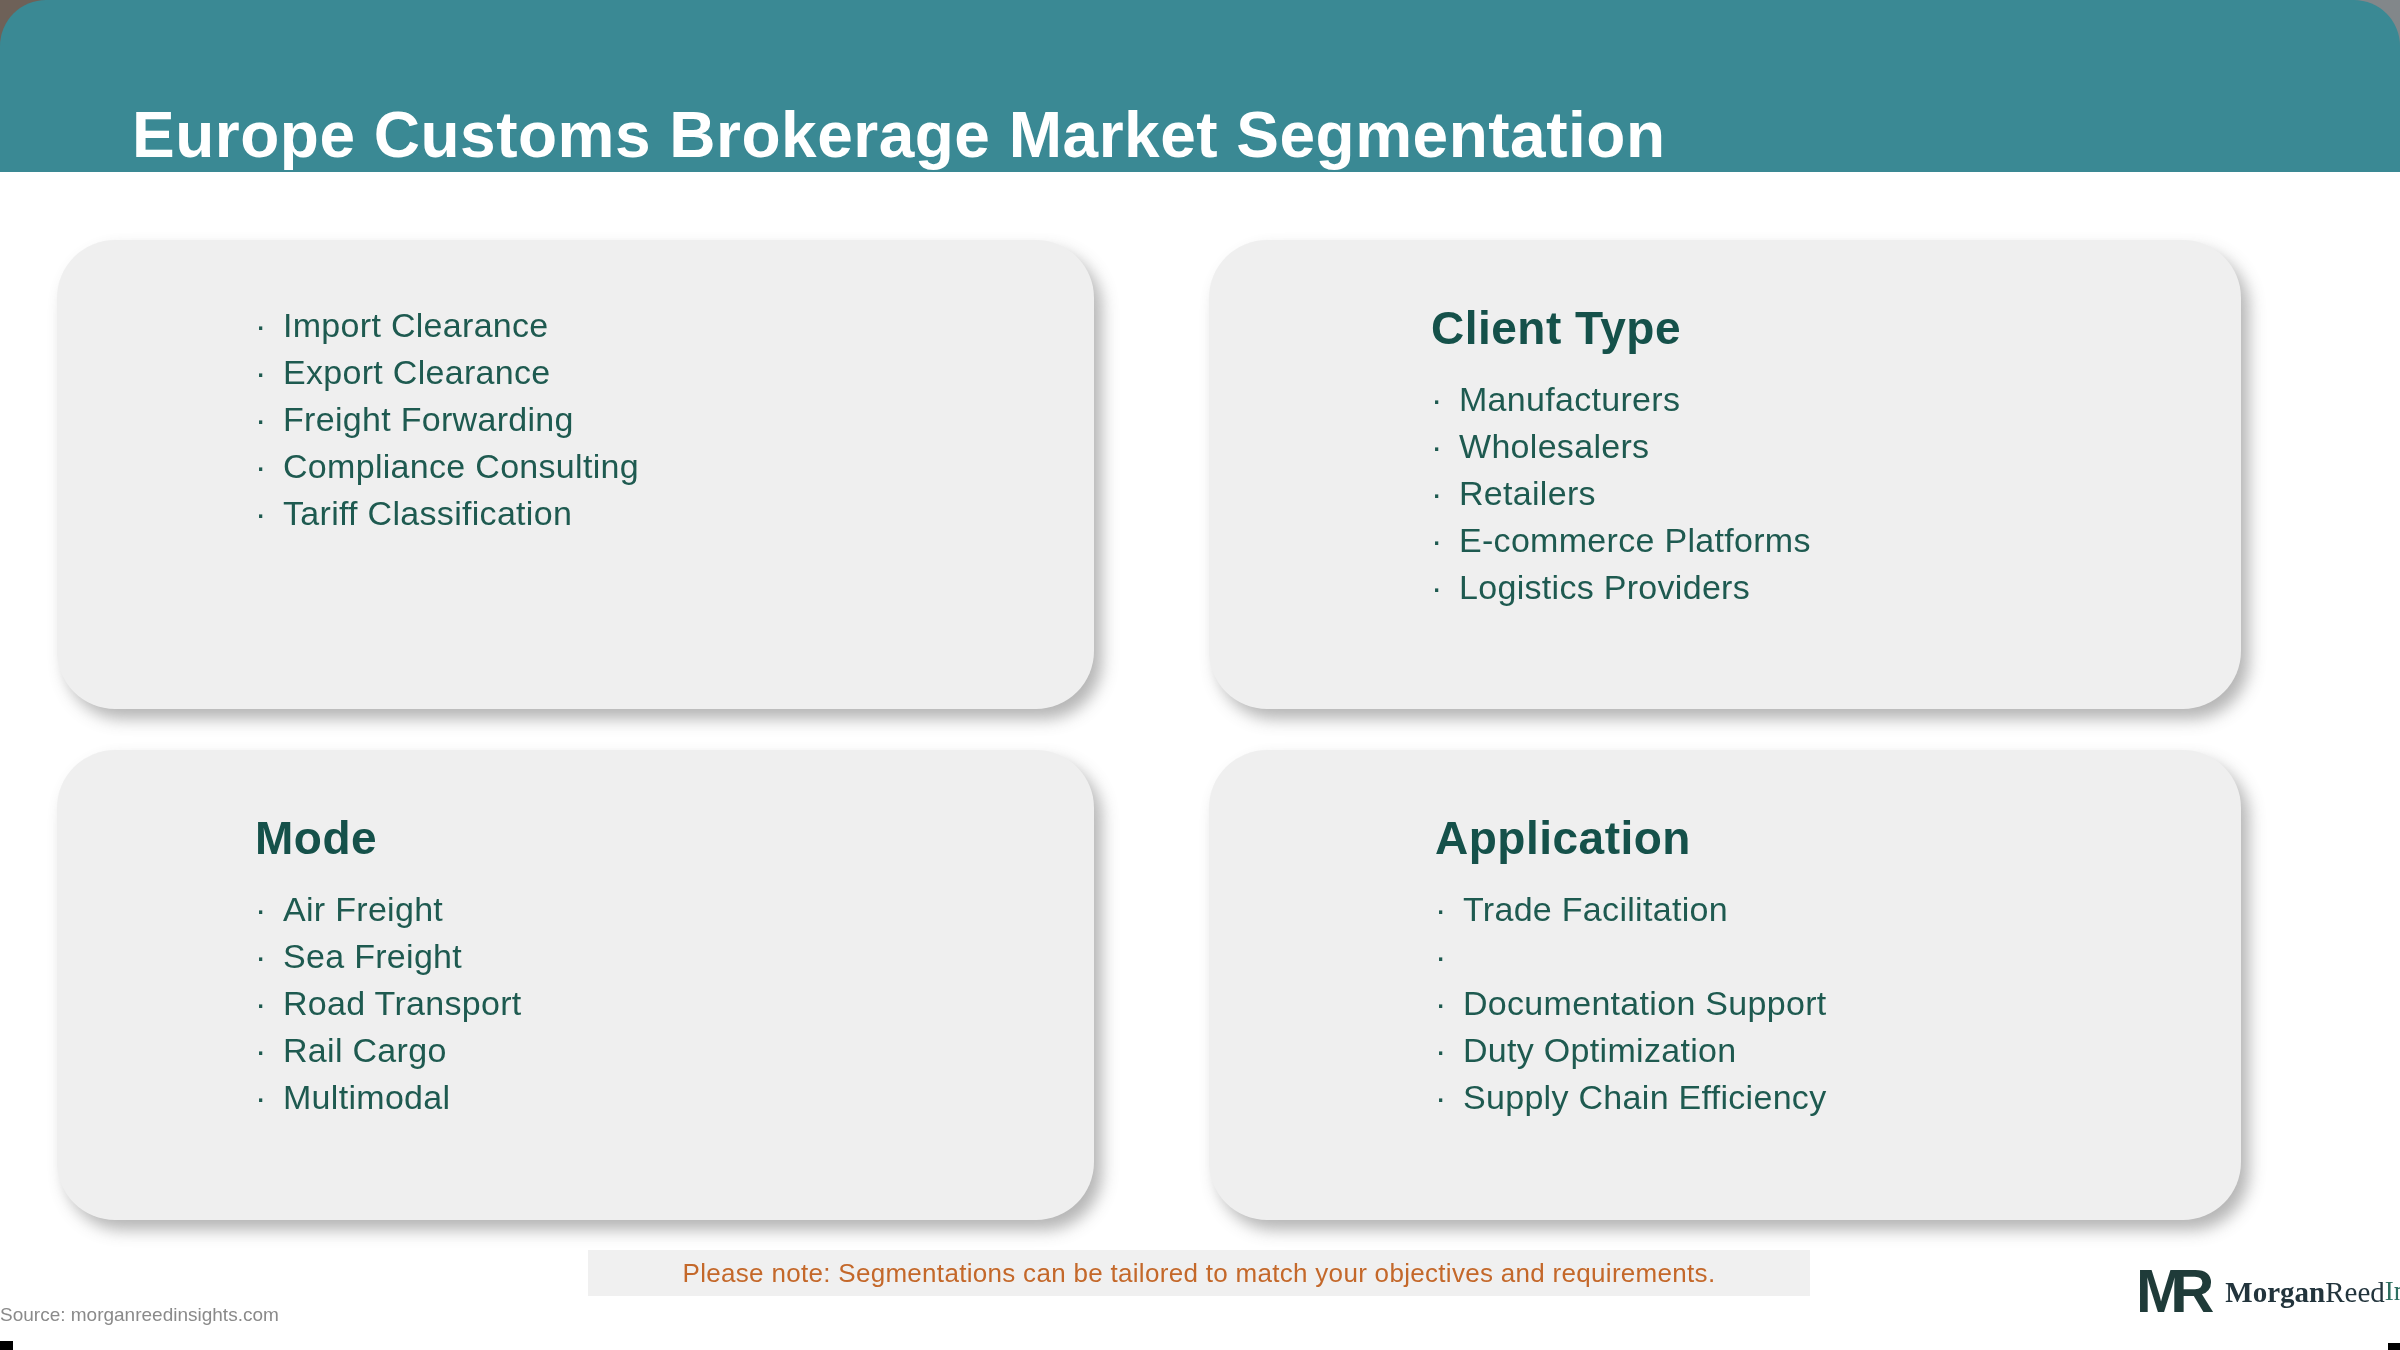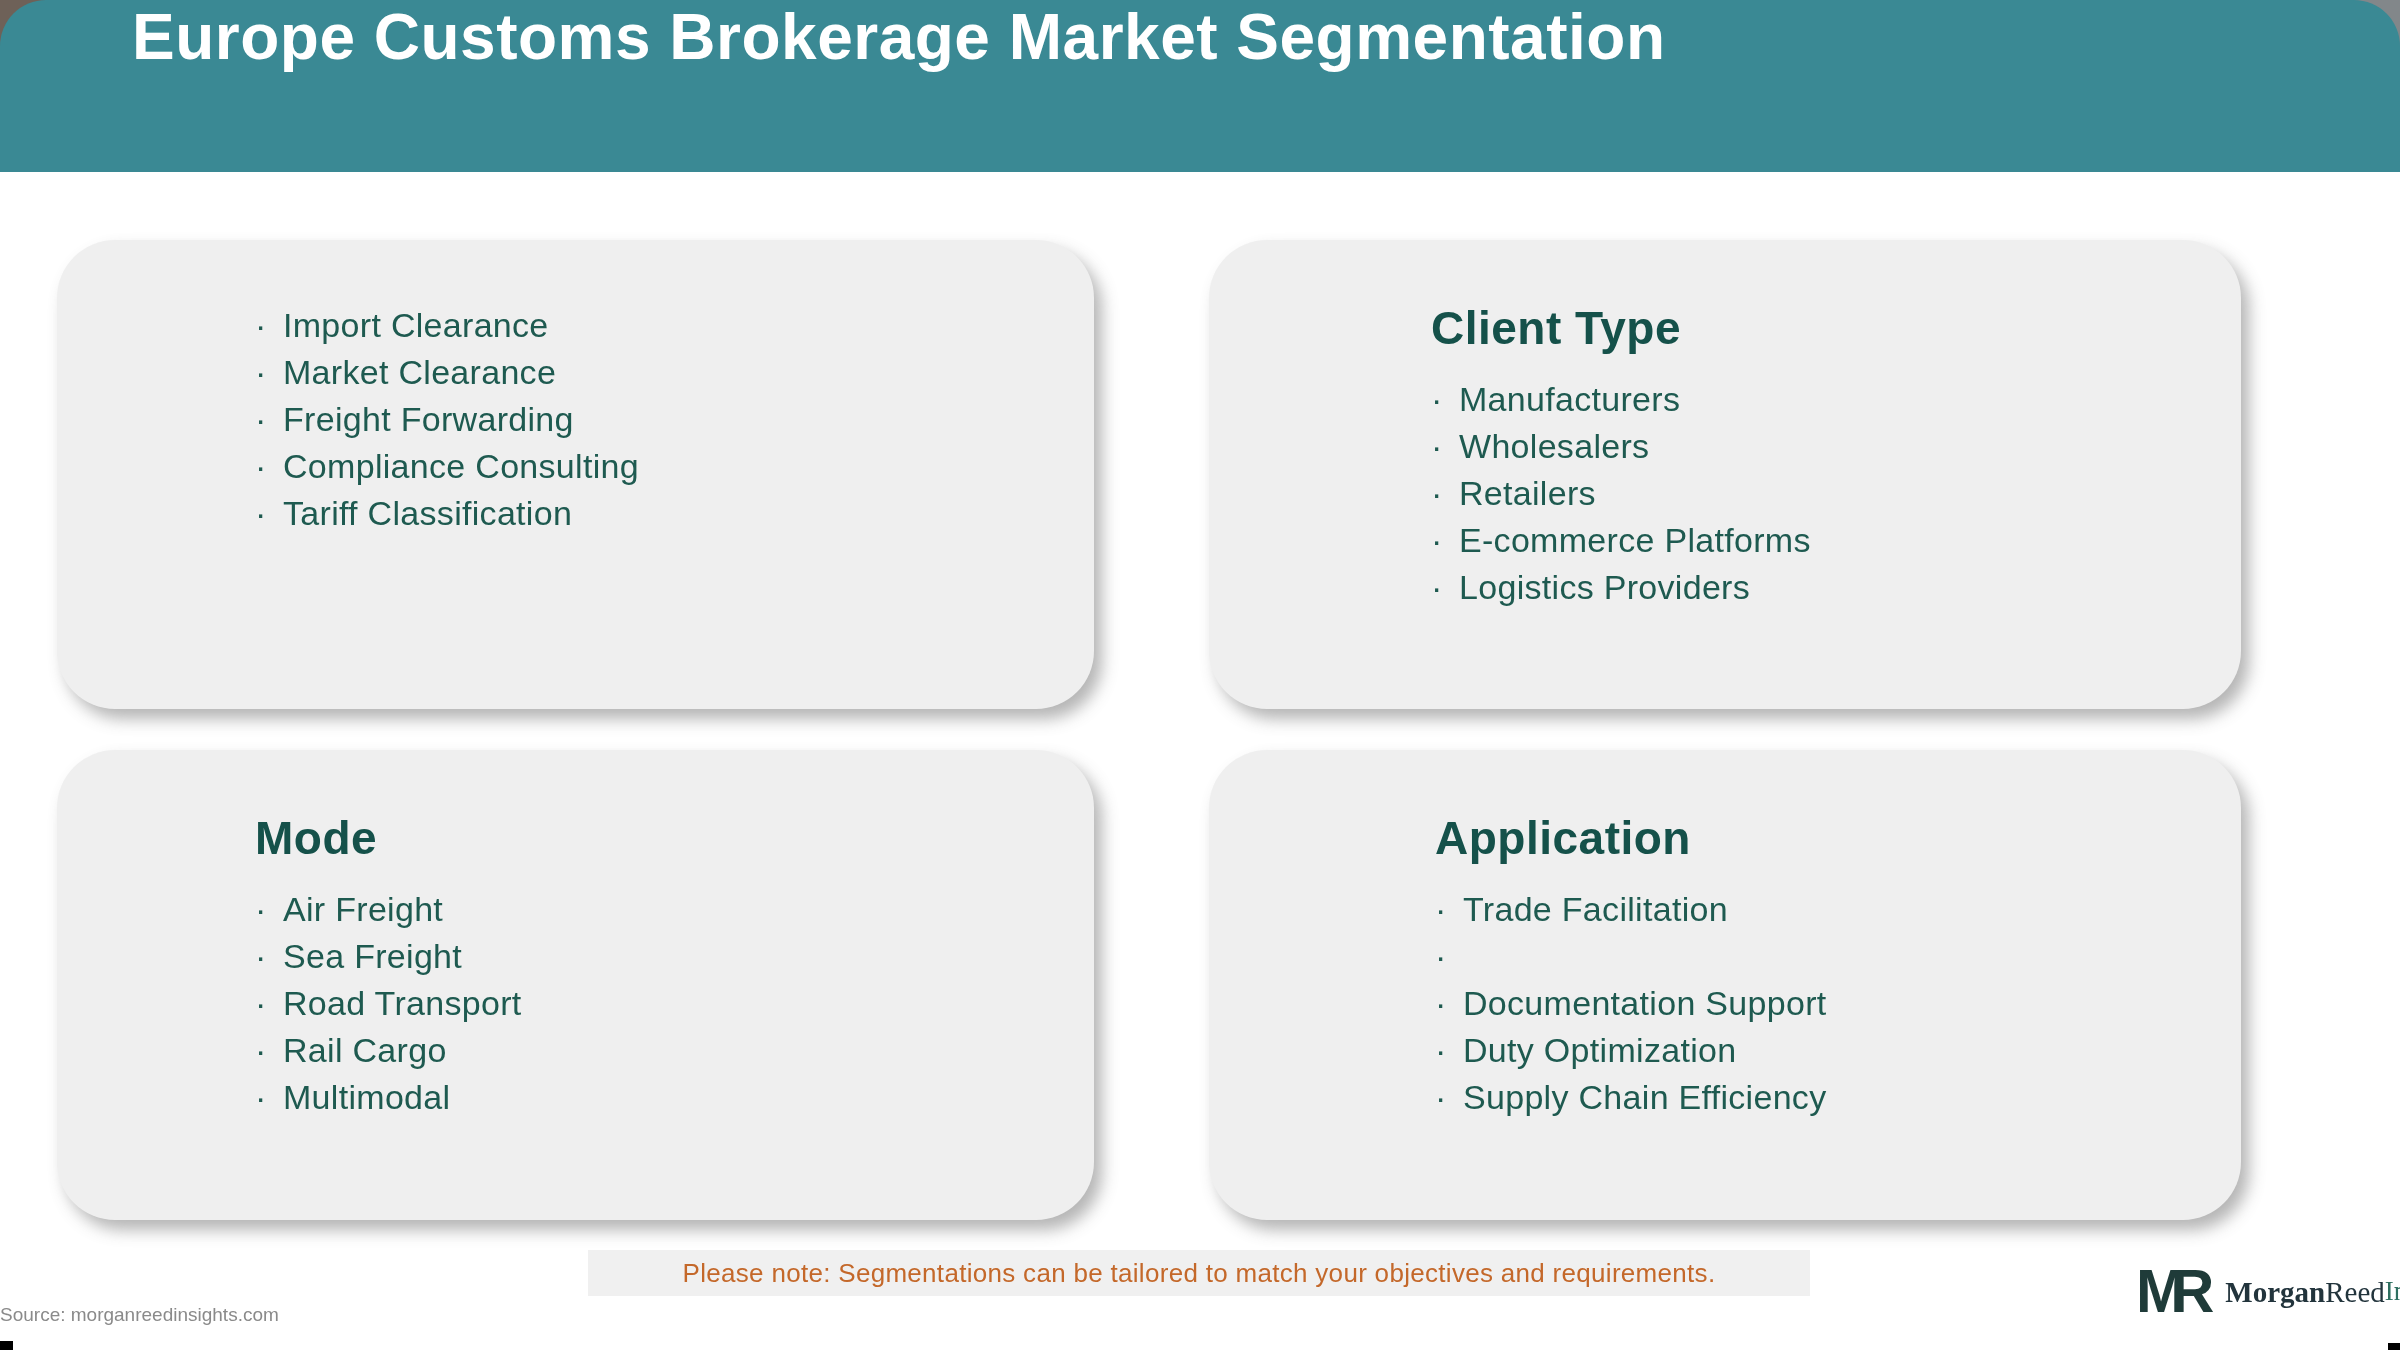--- a/index.html
+++ b/index.html
@@ -10,21 +10,21 @@
   }
   
   .corner{position:absolute;top:0;width:64px;height:64px;z-index:1;}
   .corner-left{left:0;background:#6e6158;}
   .corner-right{right:0;background:#82878a;}
 
   
   .header{
     position:absolute;left:0;top:0;width:2400px;height:172px;
     background:#3a8994;border-radius:46px 46px 0 0;
-    display:flex;align-items:flex-start;z-index:2;
+    display:flex;align-items:flex-end;z-index:2;
   }
   .header h1{
     margin:0;padding-left:132px;
     font-size:64px;font-weight:700;color:#ffffff;letter-spacing:0.5px;
   }
 
   
   .card{
     position:absolute;background:#efefef;border-radius:58px;
     box-shadow:8px 10px 16px rgba(90,90,90,0.45);
@@ -93,21 +93,21 @@
 </header>
 
 <section class="card card-service-type">
   <ul>
     <li>
         <span class="bullet">·</span>
         <span>Import Clearance</span>
       </li>
     <li>
         <span class="bullet">·</span>
-        <span>Market Clearance</span>
+        <span>Export Clearance</span>
       </li>
     <li>
         <span class="bullet">·</span>
         <span>Freight Forwarding</span>
       </li>
     <li>
         <span class="bullet">·</span>
         <span>Compliance Consulting</span>
       </li>
     <li>

